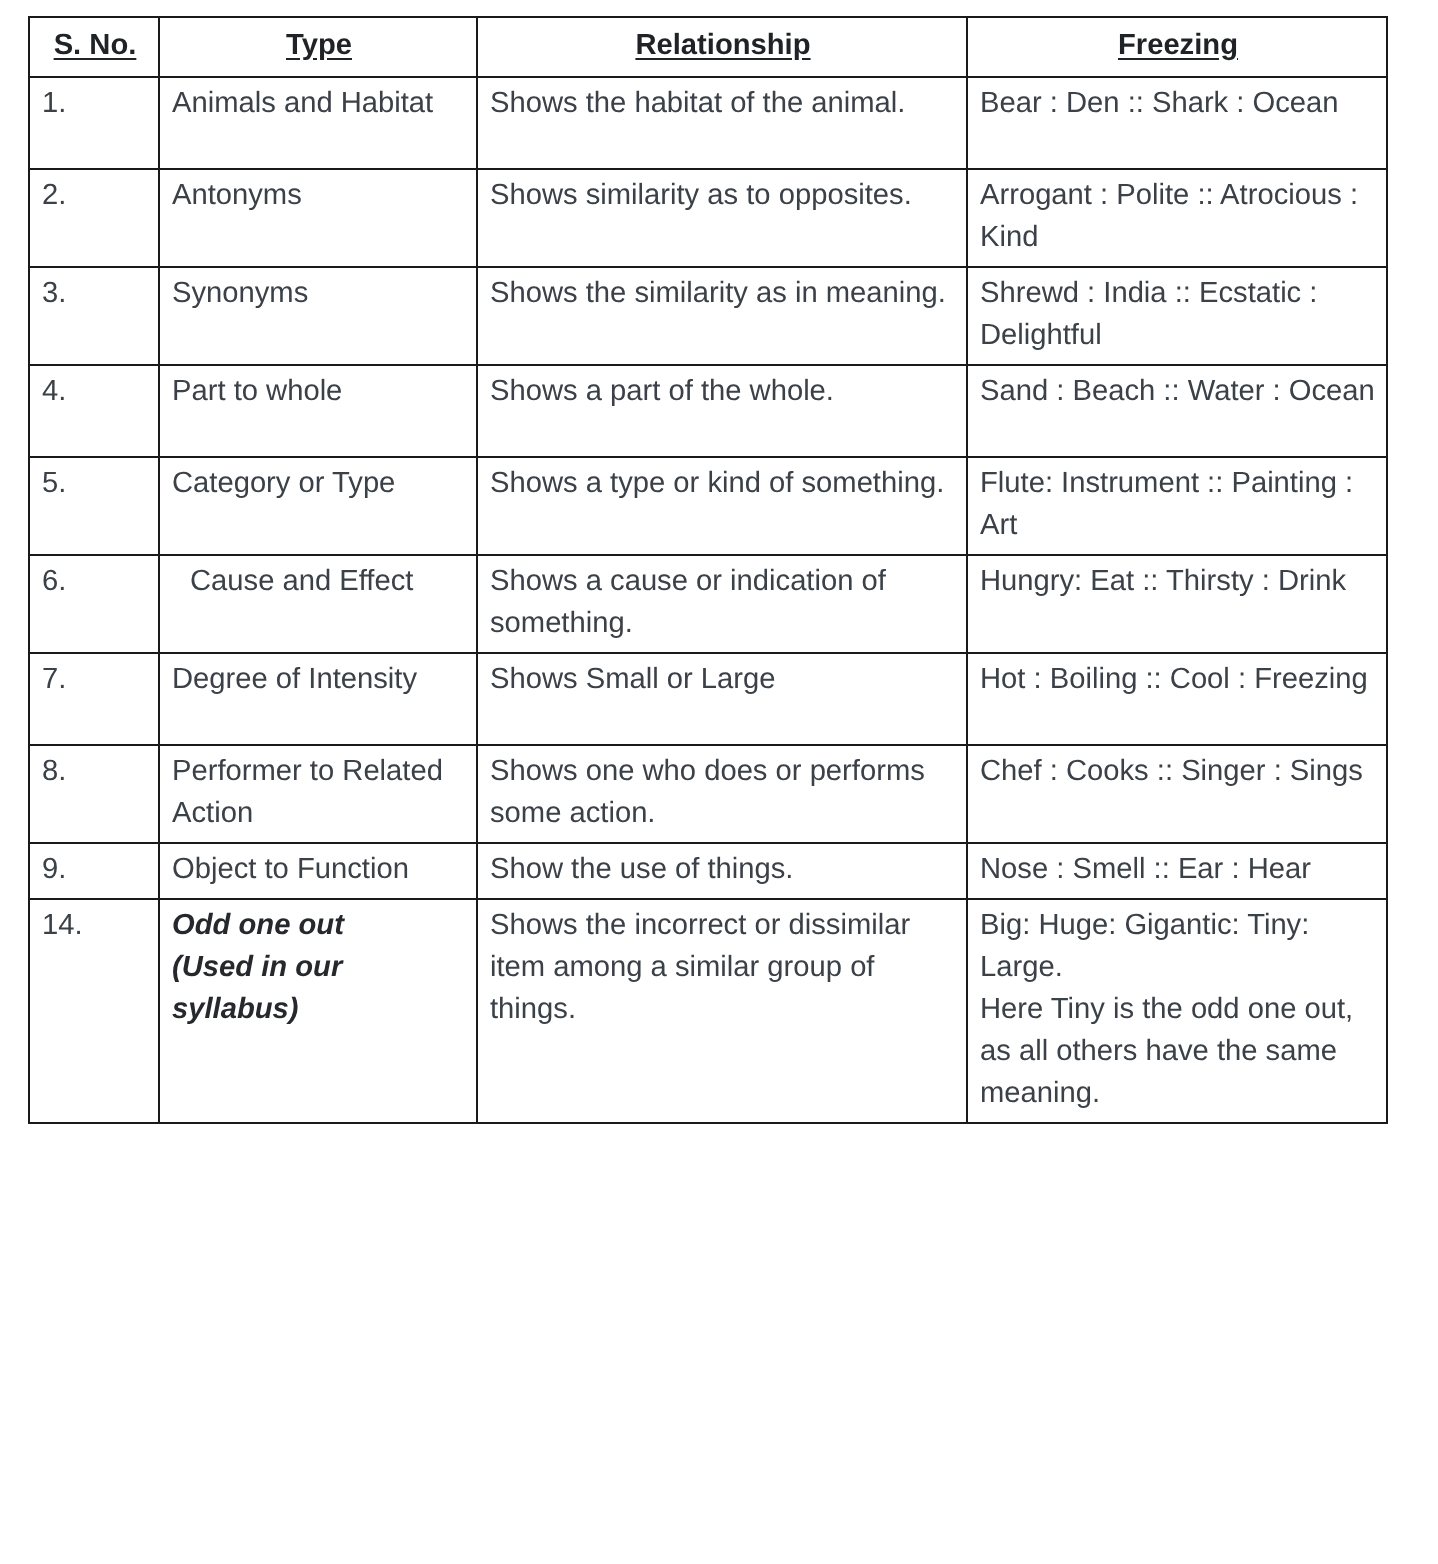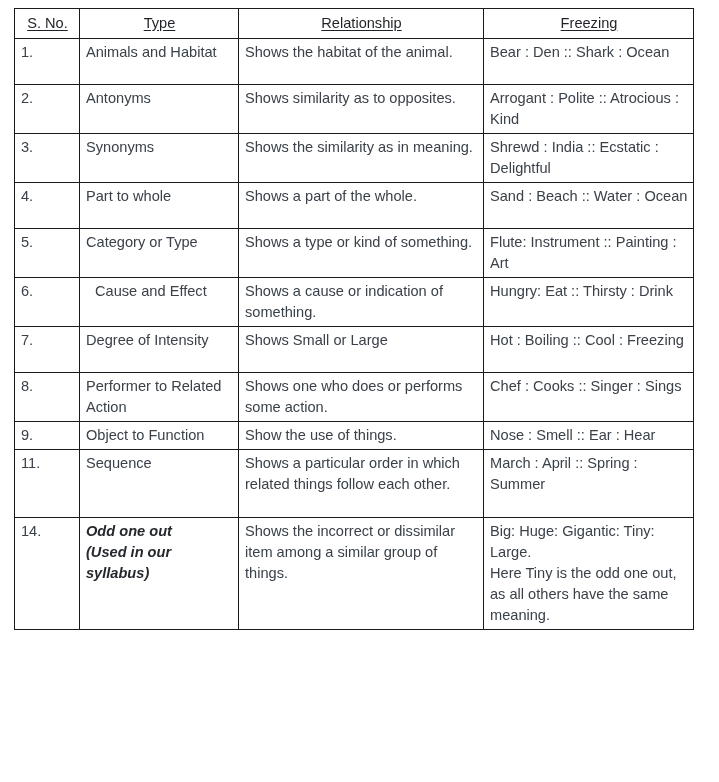--- a/index.html
+++ b/index.html
@@ -38,21 +38,21 @@
     padding: 3px 5px 3px 6px;
     font-size: 14.6px;
     line-height: 1.44;
     font-weight: normal;
     text-align: left;
     color: #3a4149;
     background: #ffffff;
   }
   table.analogy-table thead th {
     text-align: center;
-    font-weight: normal;
+    font-weight: bold;
     color: #1f2226;
     padding-top: 2px;
     padding-bottom: 3px;
     height: 24px;
     vertical-align: middle;
   }
   .hdr-underline {
     text-decoration: underline;
     text-underline-offset: 2px;
   }
@@ -151,26 +151,20 @@
       </tr>
 
       <tr style="height:24px">
         <td class="sno-cell">9.</td>
         <td class="type-cell">Object to Function</td>
         <td>Show the use of things.</td>
         <td>Nose : Smell :: Ear : Hear</td>
       </tr>
 
 
-      <tr style="height:68px">
-        <td class="sno-cell">11.</td>
-        <td class="type-cell">Sequence</td>
-        <td>Shows a particular order in which related things follow each other.</td>
-        <td>March : April :: Spring : Summer</td>
-      </tr>
 
 
 
       <tr style="height:112px">
         <td class="sno-cell">14.</td>
         <td class="type-cell emph">
           <span>Odd one out</span>
           <span class="line2">(Used in our syllabus)</span>
         </td>
         <td>Shows the incorrect or dissimilar item among a similar group of things.</td>

